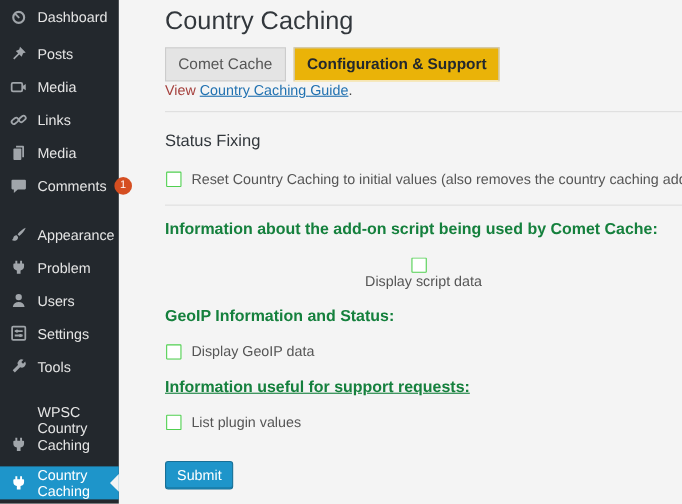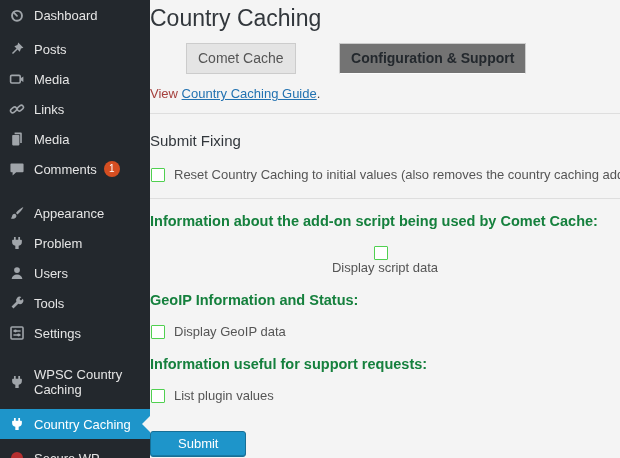--- a/index.html
+++ b/index.html
@@ -12,34 +12,34 @@
   }
   *{box-sizing:border-box;}
   html,body{margin:0;padding:0;}
   body{
     width:620px;height:458px;overflow:hidden;position:relative;
     background:var(--page-bg);
     font-family:"Liberation Sans",sans-serif;
   }
   
   .sidebar{
-    position:absolute;left:0;top:0;width:150px;height:458px;
+    position:absolute;left:0;top:0;width:108px;height:458px;
     background:var(--sidebar-bg);z-index:2;
   }
   .menu-item{
     display:flex;align-items:center;height:30px;padding:0 8px;
     font-size:13px;cursor:pointer;position:relative;
   }
   .menu-item .mi-icon{
     width:17px;height:17px;margin-right:9px;flex:none;
     color:#a0a5aa;display:flex;align-items:center;justify-content:center;
   }
   .menu-item .mi-icon svg{width:16px;height:16px;display:block;}
   .menu-item .label{color:#e5e5e5;line-height:15px;}
-  .menu-item.two-line{height:auto;padding:5px 8px;align-items:center;}
+  .menu-item.two-line{height:auto;padding:5px 8px;align-items:flex-end;}
   .menu-item.two-line .mi-icon{margin-top:0;}
   .menu-item.two-line .label{max-width:92px;}
   .menu-item.selected{background:var(--accent-blue);}
   .menu-item.selected .label{color:#fff;}
   .menu-item.selected .mi-icon{color:#fff;}
   .menu-item.selected::after{
     content:"";position:absolute;right:0;top:50%;margin-top:-8px;
     border:8px solid transparent;border-right-color:var(--page-bg);
   }
   .gap-sm{height:4px;}
@@ -54,53 +54,53 @@
   .main{
     margin-left:134px;padding:0 0 0 16px;height:458px;overflow:hidden;
   }
   .page-title{
     font-size:23px;font-weight:400;color:#32373c;margin:5px 0 0;line-height:26px;
   }
   .tabs{margin-top:12px;white-space:nowrap;}
   .tab{
     display:inline-block;padding:6px 11px 7px;font-size:14px;
     border:1px solid #ccc;background:#e4e4e4;color:#555;
-    margin-right:3px;vertical-align:bottom;cursor:pointer;margin-left:36px;
+    margin-right:3px;vertical-align:bottom;cursor:pointer;
   }
   .tab.active{
-    background:#737373;border-bottom-color:#fcfcfc;color:#23282d;font-weight:bold;
-  }
-  .guide{margin-top:12px;font-size:13px;color:#444;}
+    background:#eab308;border-bottom-color:#fcfcfc;color:#23282d;font-weight:bold;
+  }
+  .guide{margin-top:0;font-size:13px;color:#444;}
   .guide .view{color:#a5403d;}
   .guide a{color:#2272b1;text-decoration:underline;cursor:pointer;}
   hr{border:0;border-top:1px solid #dedede;margin:0;}
   .hr1{margin-top:12px;}
   .hr2{margin-top:16px;}
   .section-title{font-size:15px;color:#32373c;margin-top:18px;line-height:17px;}
   .bold-title{font-size:14.5px;font-weight:bold;color:#15803d;line-height:17px;}
   .bt1{margin-top:14px;}
   .bt2{margin-top:17px;}
-  .bt3{margin-top:17px;}
+  .bt3{margin-top:17px;text-decoration:underline;}
   .check-row{
     display:flex;align-items:center;white-space:nowrap;overflow:hidden;
     font-size:13px;color:#555;
   }
   .cr1{margin-top:18px;}
   .cr2{margin-top:16px;flex-direction:column;}
   .cr3{margin-top:15px;}
   .cr4{margin-top:15px;align-items:flex-end;}
   .check-row input[type=checkbox]{
     -webkit-appearance:none;appearance:none;width:14px;height:14px;
     border:1px solid var(--checkbox-green);background:#fff;border-radius:1px;
     margin:0 9px 0 1px;flex:none;cursor:pointer;
   }
   .submit-btn{
     margin-top:28px;display:inline-block;
     background:var(--accent-blue);border:1px solid var(--accent-blue-dark);
-    color:#fff;font-size:13px;line-height:16px;padding:4px 27px;
+    color:#fff;font-size:13px;line-height:16px;padding:4px 10px;
     border-radius:3px;cursor:pointer;
     box-shadow:inset 0 -1px 0 rgba(0,0,0,.18);
     font-family:"Liberation Sans",sans-serif;
   }
 </style>
 </head>
 <body>
 
 <div class="sidebar">
 
@@ -188,45 +188,45 @@
   </div>
 
   <div class="menu-item">
     <span class="mi-icon">
       <svg viewBox="0 0 20 20">
           <circle cx="10" cy="6.3" r="3.6" fill="currentColor"></circle>
           <path fill="currentColor" d="M3.3 17.5c.5-3.7 3.2-5.7 6.7-5.7s6.2 2 6.7 5.7z"></path>
         </svg>
     </span>
     <span class="label">Users</span>
-  </div>
-
-  <div class="menu-item">
-    <span class="mi-icon">
-      <svg viewBox="0 0 20 20">
-          <path fill="currentColor" d="M17.4 4.6 14.9 7 13 5.1l2.4-2.5A4.5 4.5 0 0 0 9.2 8.4l-6 6L5.6 17l6-6a4.5 4.5 0 0 0 5.8-6.4z"></path>
-        </svg>
-    </span>
-    <span class="label">Tools</span>
   </div>
 
   <div class="menu-item">
     <span class="mi-icon">
       <svg viewBox="0 0 20 20">
           <g stroke="currentColor" stroke-width="2" fill="none">
             <rect x="2.5" y="2.5" width="15" height="15" rx="1.2"></rect>
             <path d="M5.5 7.5h9M5.5 12.5h9"></path>
           </g>
           <circle cx="8" cy="7.5" r="1.8" fill="currentColor"></circle>
           <circle cx="12" cy="12.5" r="1.8" fill="currentColor"></circle>
         </svg>
     </span>
     <span class="label">Settings</span>
   </div>
 
+  <div class="menu-item">
+    <span class="mi-icon">
+      <svg viewBox="0 0 20 20">
+          <path fill="currentColor" d="M17.4 4.6 14.9 7 13 5.1l2.4-2.5A4.5 4.5 0 0 0 9.2 8.4l-6 6L5.6 17l6-6a4.5 4.5 0 0 0 5.8-6.4z"></path>
+        </svg>
+    </span>
+    <span class="label">Tools</span>
+  </div>
+
   <div class="gap-md"></div>
 
   <div class="menu-item two-line">
     <span class="mi-icon">
       <svg viewBox="0 0 20 20">
           <path fill="currentColor" d="M6.2 2.5v3.3H4.9a1 1 0 0 0-1 1v2.1a4.6 4.6 0 0 0 4 4.6v3.9h4.2v-3.9a4.6 4.6 0 0 0 4-4.6V6.8a1 1 0 0 0-1-1h-1.3V2.5h-2.2v3.3H8.4V2.5z"></path>
         </svg>
     </span>
     <span class="label">WPSC Country Caching</span>
   </div>
@@ -262,21 +262,21 @@
     <span class="tab active">Configuration &amp; Support</span>
   </div>
 
   <div class="guide">
     <span class="view">View</span>
     <a>Country Caching Guide</a><span>.</span>
   </div>
 
   <hr class="hr1">
 
-  <div class="section-title">Submit Fixing</div>
+  <div class="section-title">Status Fixing</div>
 
   <label class="check-row cr1">
     <input type="checkbox" style="">
     <span>Reset Country Caching to initial values (also removes the country caching add-on script</span>
   </label>
 
   <hr class="hr2">
 
   <div class="bold-title bt1">Information about the add-on script being used by Comet Cache:</div>
 

